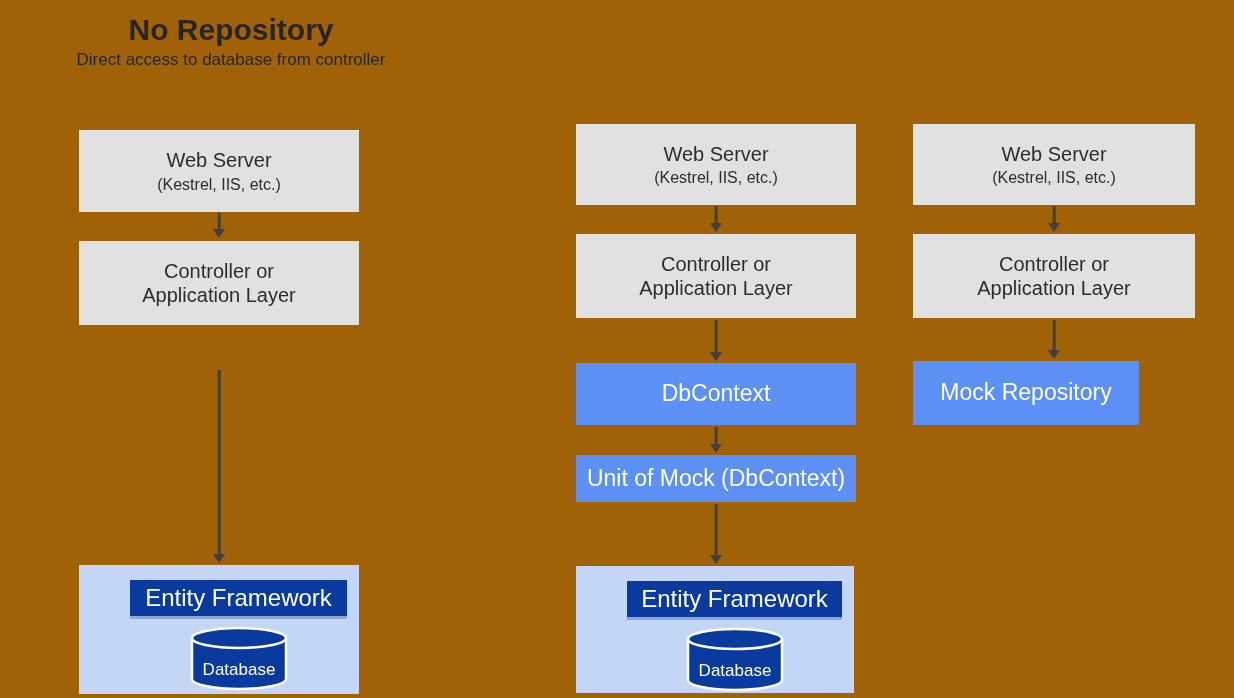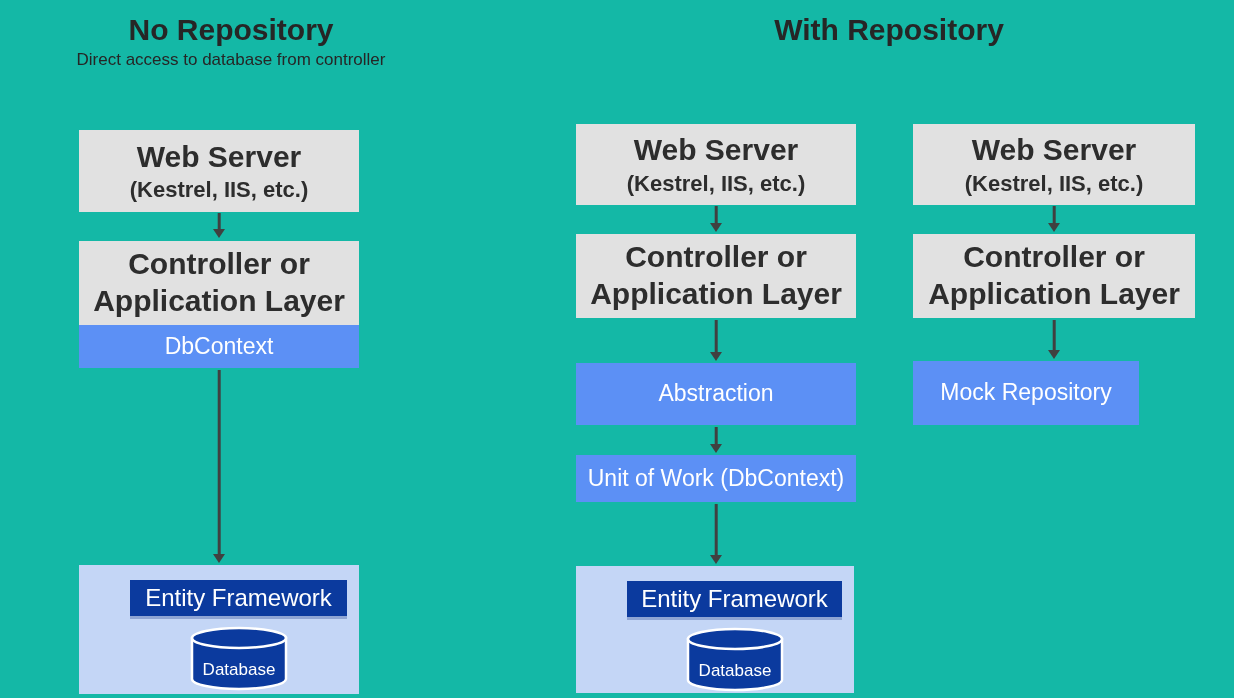--- a/index.html
+++ b/index.html
@@ -1,31 +1,31 @@
 <!DOCTYPE html>
 <html style="--box-gray: #e1e1e1; --box-blue: #5c90f5; --box-dark-blue: #0b3a9e; --box-light-blue: #c4d6f6; --arrow: #404040; --heading-text: #262626; --box-text-dark: #2d2d2d; --box-text-light: #ffffff;"><head>
 <meta charset="utf-8">
 <style>
   html,body{margin:0;padding:0;background:#ffffff;}
   body{font-family:"Liberation Sans", sans-serif;}
-  .canvas{position:relative;width:1234px;height:698px;background:#14b8a6;overflow:hidden;}
+  .canvas{position:relative;width:1234px;height:698px;background:#a16207;overflow:hidden;}
 
   
   .hdr{position:absolute;text-align:center;}
   .hdr-title{font-size:30px;font-weight:700;color:var(--heading-text,#262626);line-height:1.25;}
   .hdr-sub{font-size:17px;color:var(--heading-text,#333333);line-height:1.33;}
   #hdr-left{left:0;top:11px;width:462px;}
   #hdr-right{left:548px;top:11px;width:682px;}
 
   
   .box{position:absolute;display:flex;flex-direction:column;align-items:center;justify-content:center;text-align:center;box-sizing:border-box;}
   .gray{background:var(--box-gray,#e1e1e1);}
   .blue{background:var(--box-blue,#5c90f5);}
-  .box-title{font-size:30px;font-weight:700;color:var(--box-text-dark,#2d2d2d);line-height:1.22;}
-  .box-sub{font-size:22px;color:var(--box-text-dark,#2d2d2d);line-height:1.2;margin-top:2px;font-weight:bold;}
+  .box-title{font-size:20px;font-weight:400;color:var(--box-text-dark,#2d2d2d);line-height:1.22;}
+  .box-sub{font-size:16px;color:var(--box-text-dark,#2d2d2d);line-height:1.2;margin-top:2px;}
   .blue-label{font-size:23px;color:var(--box-text-light,#ffffff);line-height:1.2;}
 
   
   .arrow{position:absolute;width:14px;}
   .arrow::before{content:'';position:absolute;left:50%;transform:translateX(-50%);top:0;bottom:7px;width:2.6px;background:var(--arrow,#404040);}
   .arrow::after{content:'';position:absolute;bottom:0;left:50%;transform:translateX(-50%);width:0;height:0;
     border-left:6.5px solid transparent;border-right:6.5px solid transparent;border-top:9px solid var(--arrow,#404040);}
 
   
   .container-lightblue{position:absolute;background:var(--box-light-blue,#c4d6f6);display:flex;flex-direction:column;align-items:center;padding-top:15px;box-sizing:border-box;padding-left:39px;}
@@ -36,34 +36,30 @@
 </head>
 <body>
 
 <div class="canvas">
 
   <div class="hdr" id="hdr-left">
     <div class="hdr-title">No Repository</div>
     <div class="hdr-sub">Direct access to database from controller</div>
   </div>
   <div class="hdr" id="hdr-right">
-    <div class="hdr-title">With Repository</div>
   </div>
 
   <div class="box gray" style="left:79px;top:130px;width:280px;height:82px;">
     <div class="box-title">Web Server</div>
     <div class="box-sub">(Kestrel, IIS, etc.)</div>
   </div>
   <div class="arrow" style="left:212px;top:213px;height:25px;"></div>
   <div class="box gray" style="left:79px;top:241px;width:280px;height:84px;">
     <div class="box-title">Controller or</div>
     <div class="box-title">Application Layer</div>
-  </div>
-  <div class="box blue" style="left:79px;top:325px;width:280px;height:43px;">
-    <div class="blue-label">DbContext</div>
   </div>
   <div class="arrow" style="left:212px;top:370px;height:193px;"></div>
   <div class="container-lightblue" style="left:79px;top:565px;width:280px;height:129px;">
     <div class="ef-bar">
       <span>Entity Framework</span>
     </div>
     <svg class="cylinder" width="100" height="66" viewBox="0 0 100 66">
       <path d="M3 12 L3 53 A47 10 0 0 0 97 53 L97 12 Z" fill="#0b3a9e" stroke="#ffffff" stroke-width="2.5"></path>
       <ellipse cx="50" cy="12" rx="47" ry="10" fill="#0b3a9e" stroke="#ffffff" stroke-width="2.5"></ellipse>
       <text x="50" y="49" text-anchor="middle" fill="#ffffff" font-size="17" font-family="Liberation Sans, sans-serif">Database</text>
@@ -74,25 +70,25 @@
     <div class="box-title">Web Server</div>
     <div class="box-sub">(Kestrel, IIS, etc.)</div>
   </div>
   <div class="arrow" style="left:709px;top:206px;height:26px;"></div>
   <div class="box gray" style="left:576px;top:234px;width:280px;height:84px;">
     <div class="box-title">Controller or</div>
     <div class="box-title">Application Layer</div>
   </div>
   <div class="arrow" style="left:709px;top:320px;height:41px;"></div>
   <div class="box blue" style="left:576px;top:363px;width:280px;height:62px;">
-    <div class="blue-label">Abstraction</div>
+    <div class="blue-label">DbContext</div>
   </div>
   <div class="arrow" style="left:709px;top:427px;height:26px;"></div>
   <div class="box blue" style="left:576px;top:455px;width:280px;height:47px;">
-    <div class="blue-label">Unit of Work (DbContext)</div>
+    <div class="blue-label">Unit of Mock (DbContext)</div>
   </div>
   <div class="arrow" style="left:709px;top:504px;height:60px;"></div>
   <div class="container-lightblue" style="left:576px;top:566px;width:278px;height:127px;">
     <div class="ef-bar">
       <span>Entity Framework</span>
     </div>
     <svg class="cylinder" width="100" height="66" viewBox="0 0 100 66">
       <path d="M3 12 L3 53 A47 10 0 0 0 97 53 L97 12 Z" fill="#0b3a9e" stroke="#ffffff" stroke-width="2.5"></path>
       <ellipse cx="50" cy="12" rx="47" ry="10" fill="#0b3a9e" stroke="#ffffff" stroke-width="2.5"></ellipse>
       <text x="50" y="49" text-anchor="middle" fill="#ffffff" font-size="17" font-family="Liberation Sans, sans-serif">Database</text>

